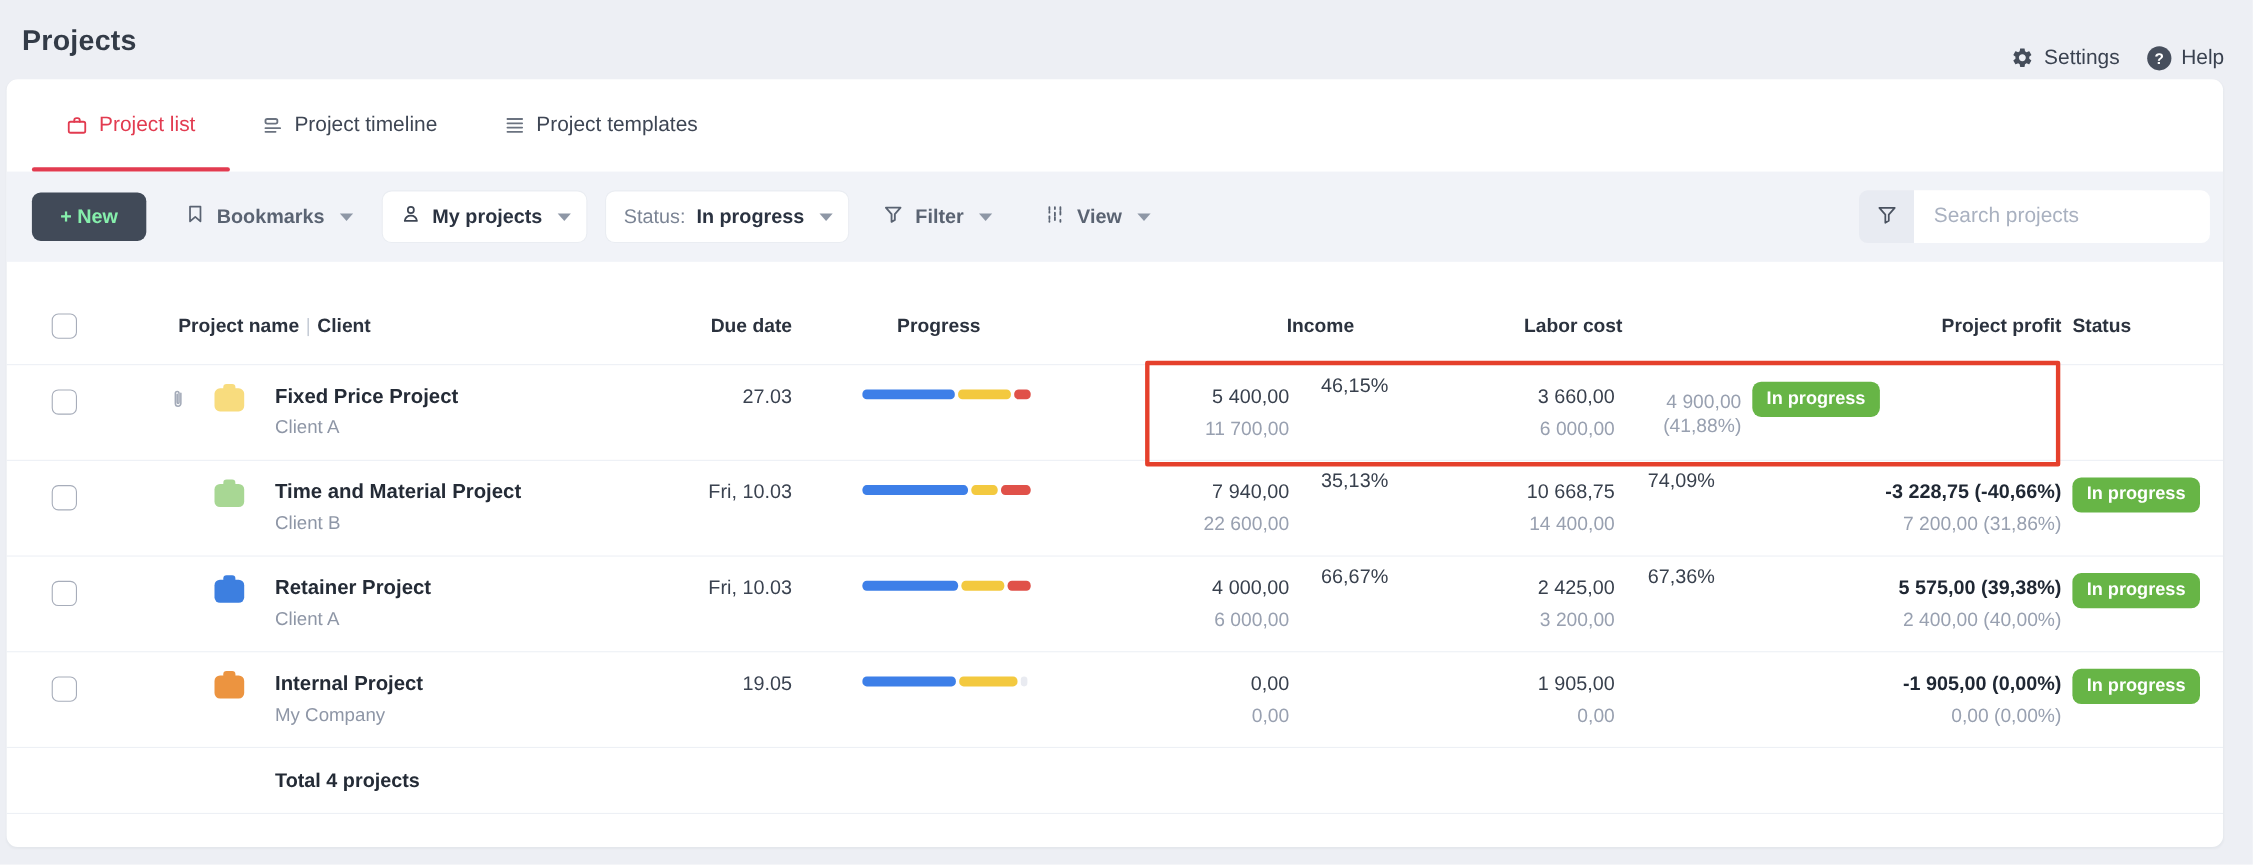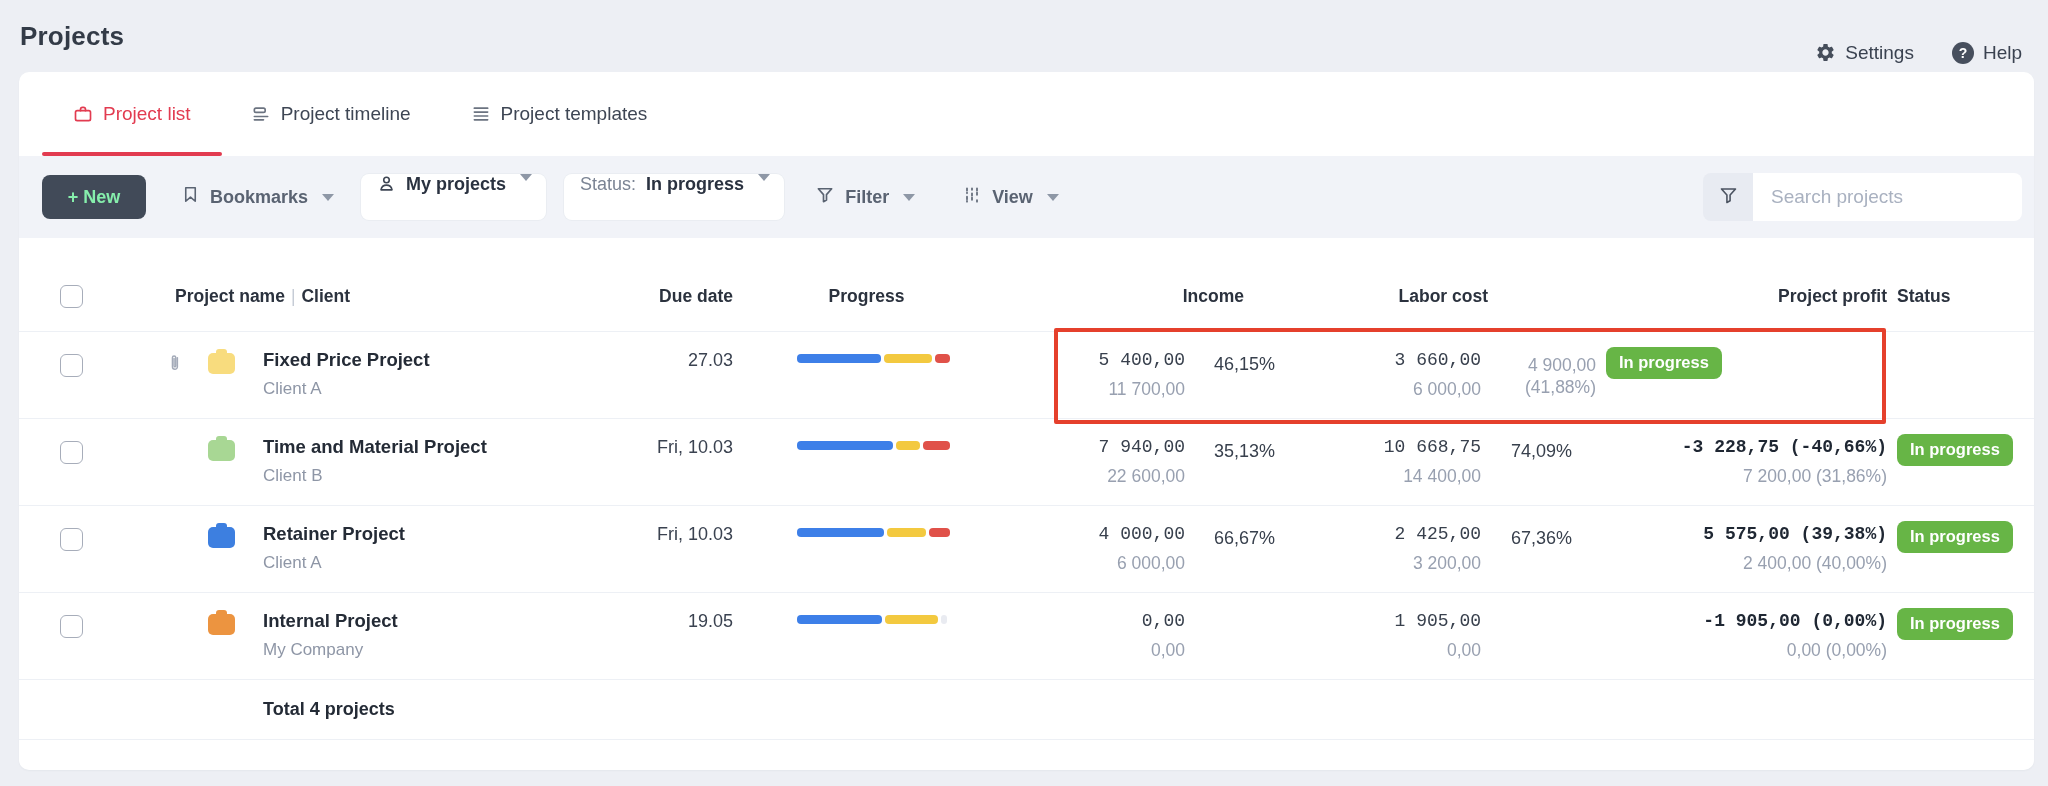--- a/index.html
+++ b/index.html
@@ -7,45 +7,45 @@
   body {
     background:#edeff4;
     font-family:"Liberation Sans", sans-serif;
     color:#2e3642;
     overflow:hidden;
     position:relative;
   }
   
   .app-header { height:72px; display:flex; align-items:center; padding:0 26px 0 20px; }
   .page-title { font-size:26px; font-weight:bold; color:#333b47; letter-spacing:.2px; }
-  .header-actions { margin-left:auto; display:flex; gap:38px;margin-top:33px; }
+  .header-actions { margin-left:auto; display:flex; gap:25px;margin-top:33px; }
   .hdr-btn { display:flex; align-items:center; gap:9px; font-size:19px; color:#3a4250; cursor:pointer; }
   .hdr-btn svg { display:block; }
   .help-circle { width:22px; height:22px; border-radius:50%; background:#474f5d; color:#fff;
     font-size:14px; font-weight:bold; display:flex; align-items:center; justify-content:center; }
 
   
-  .card { position:absolute; left:19px; top:72px; width:2015px; height:698px;
+  .card { position:absolute; left:6px; top:72px; width:2015px; height:698px;
     background:#fff; border-radius:10px; box-shadow:0 1px 2px rgba(30,40,60,.04); }
 
   
   .tabs { position:relative; height:84px; display:flex; align-items:center; padding-left:54px; gap:60px; }
   .tab { display:flex; align-items:center; gap:10px; font-size:19px; color:#3e4654; cursor:pointer; }
   .tab.active { color:#e23b50; }
   .tab svg { display:block; }
   .tab-underline { position:absolute; left:23px; bottom:0; width:180px; height:4px; background:#e23b50; border-radius:2px; }
 
   
   .toolbar { height:82px; background:#f1f3f8; display:flex; align-items:center; padding-left:23px; }
   .caret { width:0; height:0; border-left:6px solid transparent; border-right:6px solid transparent;
     border-top:7px solid #8e97a6; display:inline-block; margin-left:4px; }
   .btn-new { width:104px; height:44px; background:#414a58; color:#86efac; border:none; border-radius:8px;
     font-size:18px; font-weight:bold; font-family:inherit; cursor:pointer; }
   .tool-ghost { display:flex; align-items:center; gap:10px; font-size:18px; font-weight:bold; color:#5a6372; cursor:pointer; }
-  .pill { height:46px; background:#fff; border-radius:8px; display:flex; 
+  .pill { height:46px; background:#fff; border-radius:8px; display:flex; align-items:center;
     padding:0 14px 0 16px; gap:10px; font-size:18px; cursor:pointer; box-shadow:0 0 0 1px rgba(40,50,70,.03); }
   .pill b { color:#2a3240; }
   .pill .muted { color:#7b8494; font-weight:normal; }
   .bookmarks { margin-left:35px; }
   .my-projects { margin-left:27px; font-weight:bold; color:#2a3240; }
   .status-filter { margin-left:18px; }
   .filter-btn { margin-left:31px; }
   .view-btn { margin-left:47px; }
   .search-group { margin-left:auto; margin-right:12px; display:flex; height:48px; }
   .search-funnel { width:50px; background:#e8ebf2; border:none; border-radius:8px 0 0 8px;
@@ -77,24 +77,24 @@
   .type-icon::before { content:""; position:absolute; left:8px; top:-4px; width:11px; height:8px;
     border-radius:3px 3px 0 0; background:var(--icon-color,#f8dc7e); }
   .cell-name { padding-left:17px; padding-top:16px; }
   .proj-title { font-size:18.5px; font-weight:bold; color:#242b36; line-height:24px; }
   .proj-client { font-size:17px; color:#8e96a6; line-height:22px; margin-top:6px; }
   .cell-due { text-align:right; padding-top:18px; font-size:18px; color:#3a4250; }
   .cell-progress { padding-top:22px; }
   .progress-bar { width:153px; height:9px; margin-left:auto; display:flex; gap:3px; }
   .progress-bar .seg { height:100%; border-radius:4px; }
   .num-cell { text-align:right; padding-top:16px; }
-  .num-cell .v1 { font-size:18px; color:#38404d; line-height:24px;font-family:Liberation Mono, monospace; }
+  .num-cell .v1 { font-size:18px; color:#38404d; line-height:24px; }
   .num-cell .v2 { font-size:17.5px; color:#98a0b0; line-height:22px; margin-top:6px; }
   .profit-cell .v1 { font-weight:bold; color:#1f2733; }
-  .pct-cell { padding-left:29px; padding-top:20px; font-size:18px; color:#38404d; line-height:24px; }
+  .pct-cell { padding-left:29px; padding-top:6px; font-size:18px; color:#38404d; line-height:24px; }
   .pct2 { padding-left:30px; }
   .cell-status { padding-left:10px; padding-top:15px; }
   .status-badge { display:inline-block; background:#67b546; color:#fff; font-size:16.5px; font-weight:bold;
     padding:6px 13px 7px; border-radius:8px; }
 
   .total-row { height:60px; border-bottom:1px solid #edf0f5; display:flex; align-items:center; }
   .total-label { padding-left:244px; font-size:18px; font-weight:bold; color:#242b36; }
 
   .highlight-box { position:absolute; left:1035px; top:256px; width:832px; height:96px;
     border:4px solid #e5402c; border-radius:2px; pointer-events:none; }

